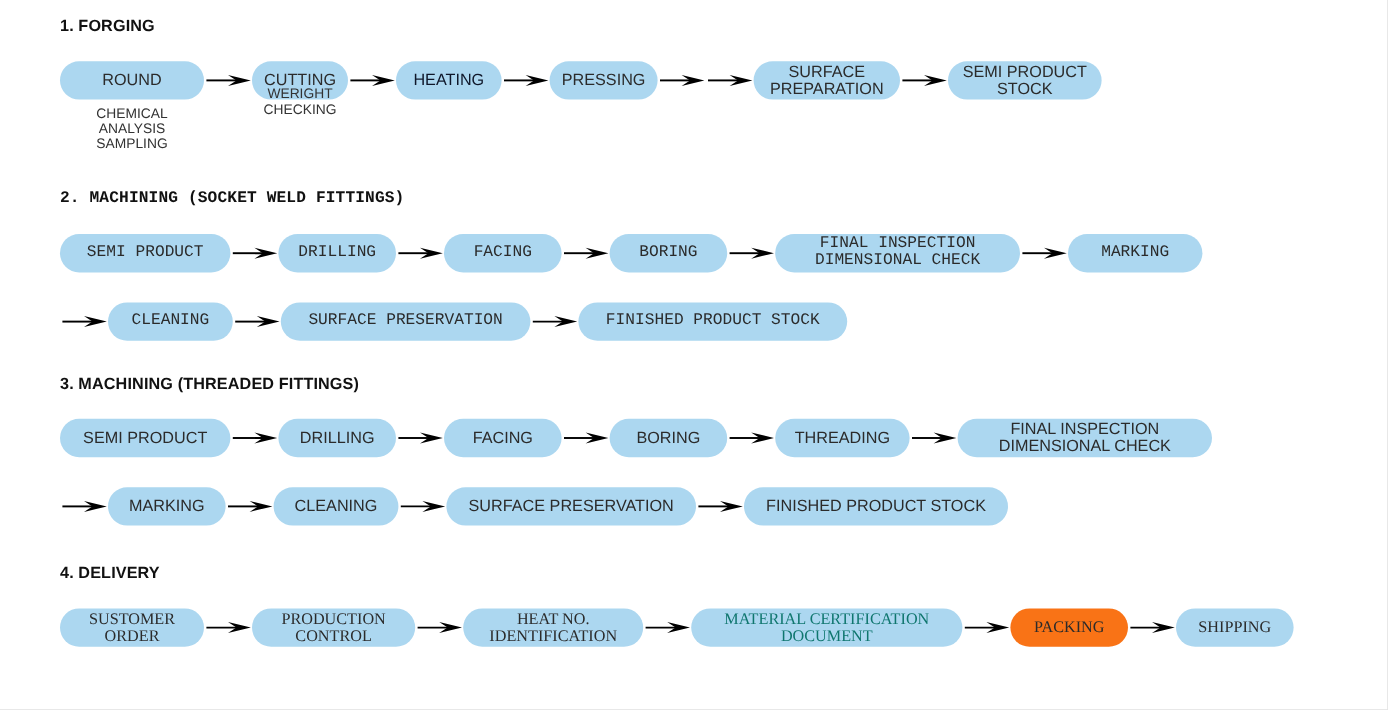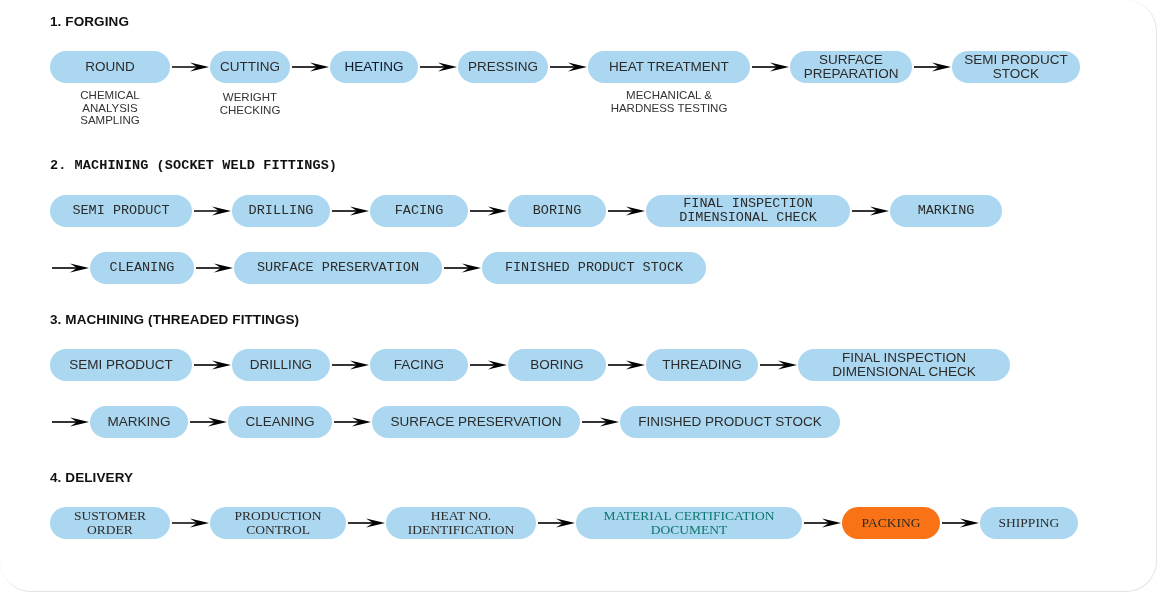--- a/index.html
+++ b/index.html
@@ -12,21 +12,20 @@
   }
   .canvas {
     position: relative;
     width: 1157px;
     height: 592px;
     background: #ffffff;
     box-sizing: border-box;
     border-right: 1px solid #e3e3e3;
     border-bottom: 1px solid #e3e3e3;
     overflow: hidden;
-    border-radius: 31px;
   }
   .section {
     position: absolute;
     left: 50px;
   }
   .section-title {
     font-size: 13.5px;
     font-weight: bold;
     color: #111111;
     letter-spacing: 0.1px;
@@ -97,21 +96,21 @@
           <span class="arrow" style="width: 40px;">
             <svg width="40" height="12" viewBox="0 0 40 12">
               <line x1="2" y1="6" x2="28" y2="6" stroke="#000000" stroke-width="1.6"></line>
               <path d="M 20 1.4 L 39 6 L 20 10.6 L 27 6 Z" fill="#000000"></path>
             </svg>
           </span>
           <div style="position: relative; flex: 0 0 auto;">
             <div class="pill" style="width: 80px; background: rgb(172, 215, 240); color: rgb(43, 43, 43);">
               <span class="ln">CUTTING</span>
             </div>
-            <div class="sublabel" style="top: 40px; left: 50%; transform: translateX(-50%);">
+            <div class="sublabel" style="top: 22px; left: 50%; transform: translateX(-50%);">
               <div>WERIGHT</div>
               <div>CHECKING</div>
             </div>
           </div>
           <span class="arrow" style="width: 40px;">
             <svg width="40" height="12" viewBox="0 0 40 12">
               <line x1="2" y1="6" x2="28" y2="6" stroke="#000000" stroke-width="1.6"></line>
               <path d="M 20 1.4 L 39 6 L 20 10.6 L 27 6 Z" fill="#000000"></path>
             </svg>
           </span>
@@ -126,29 +125,20 @@
           </span>
           <div class="pill" style="width: 90px; background: rgb(172, 215, 240); color: rgb(43, 43, 43);">
             <span class="ln">PRESSING</span>
           </div>
           <span class="arrow" style="width: 40px;">
             <svg width="40" height="12" viewBox="0 0 40 12">
               <line x1="2" y1="6" x2="28" y2="6" stroke="#000000" stroke-width="1.6"></line>
               <path d="M 20 1.4 L 39 6 L 20 10.6 L 27 6 Z" fill="#000000"></path>
             </svg>
           </span>
-          <div style="position: relative; flex: 0 0 auto;">
-            <div class="pill" style="width: 162px; background: rgb(172, 215, 240); color: rgb(43, 43, 43);">
-              <span class="ln">HEAT TREATMENT</span>
-            </div>
-            <div class="sublabel" style="top: 38px; left: 50%; transform: translateX(-50%);">
-              <div>MECHANICAL &amp;</div>
-              <div>HARDNESS TESTING</div>
-            </div>
-          </div>
           <span class="arrow" style="width: 40px;">
             <svg width="40" height="12" viewBox="0 0 40 12">
               <line x1="2" y1="6" x2="28" y2="6" stroke="#000000" stroke-width="1.6"></line>
               <path d="M 20 1.4 L 39 6 L 20 10.6 L 27 6 Z" fill="#000000"></path>
             </svg>
           </span>
           <div class="pill" style="width: 122px; background: rgb(172, 215, 240); color: rgb(43, 43, 43);">
             <span class="ln">SURFACE</span>
             <span class="ln">PREPARATION</span>
           </div>

